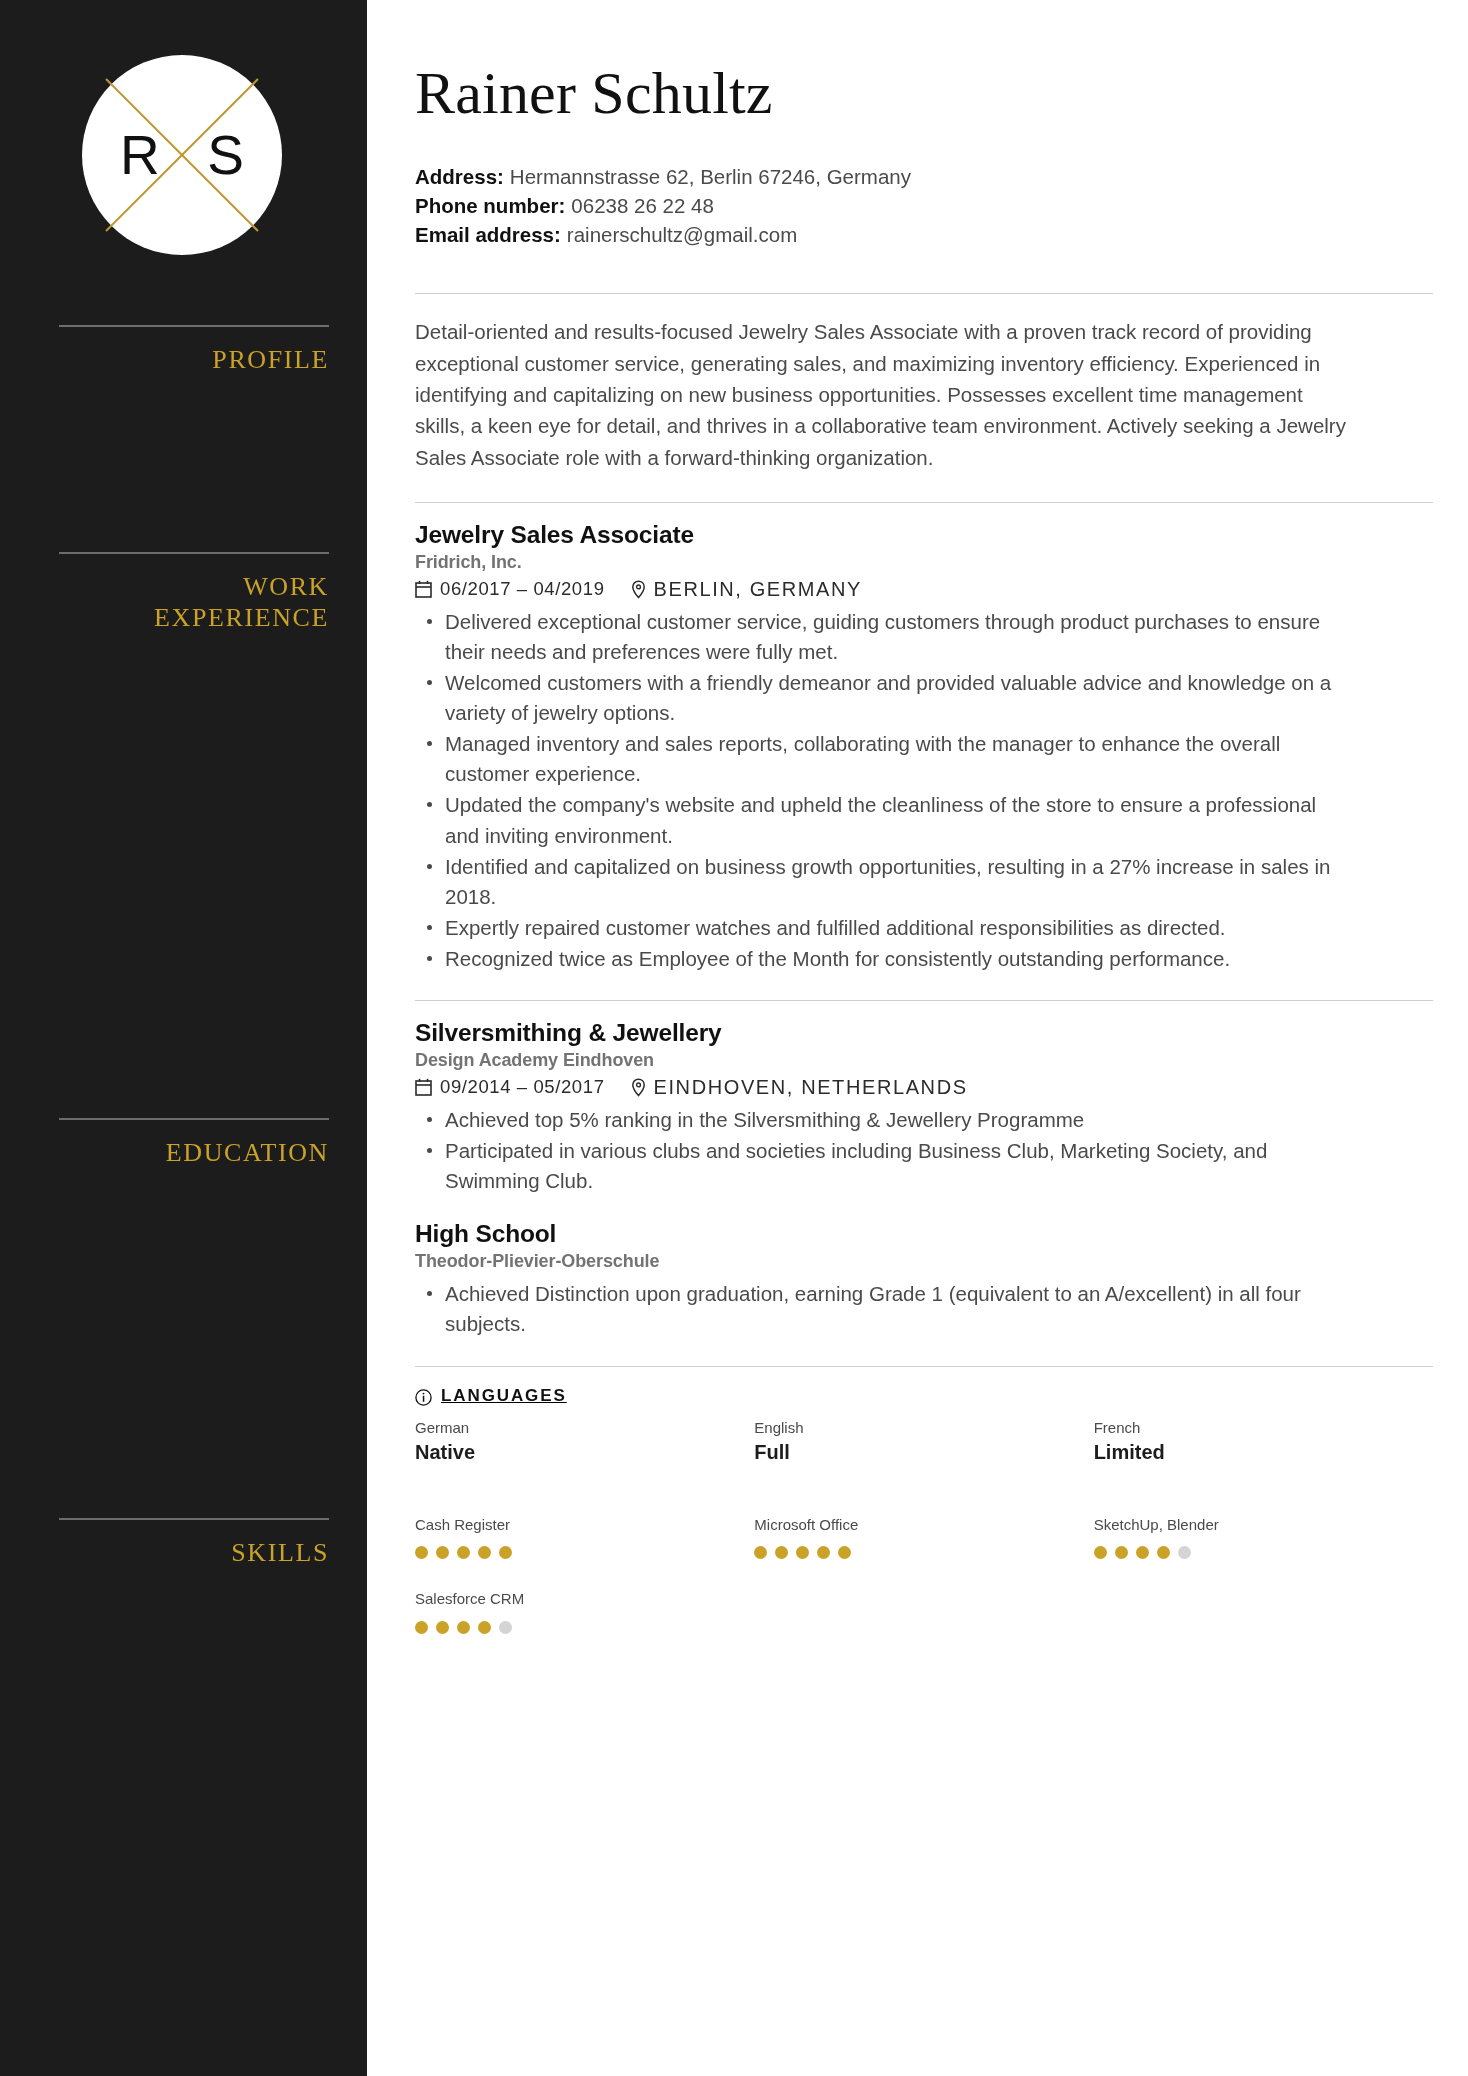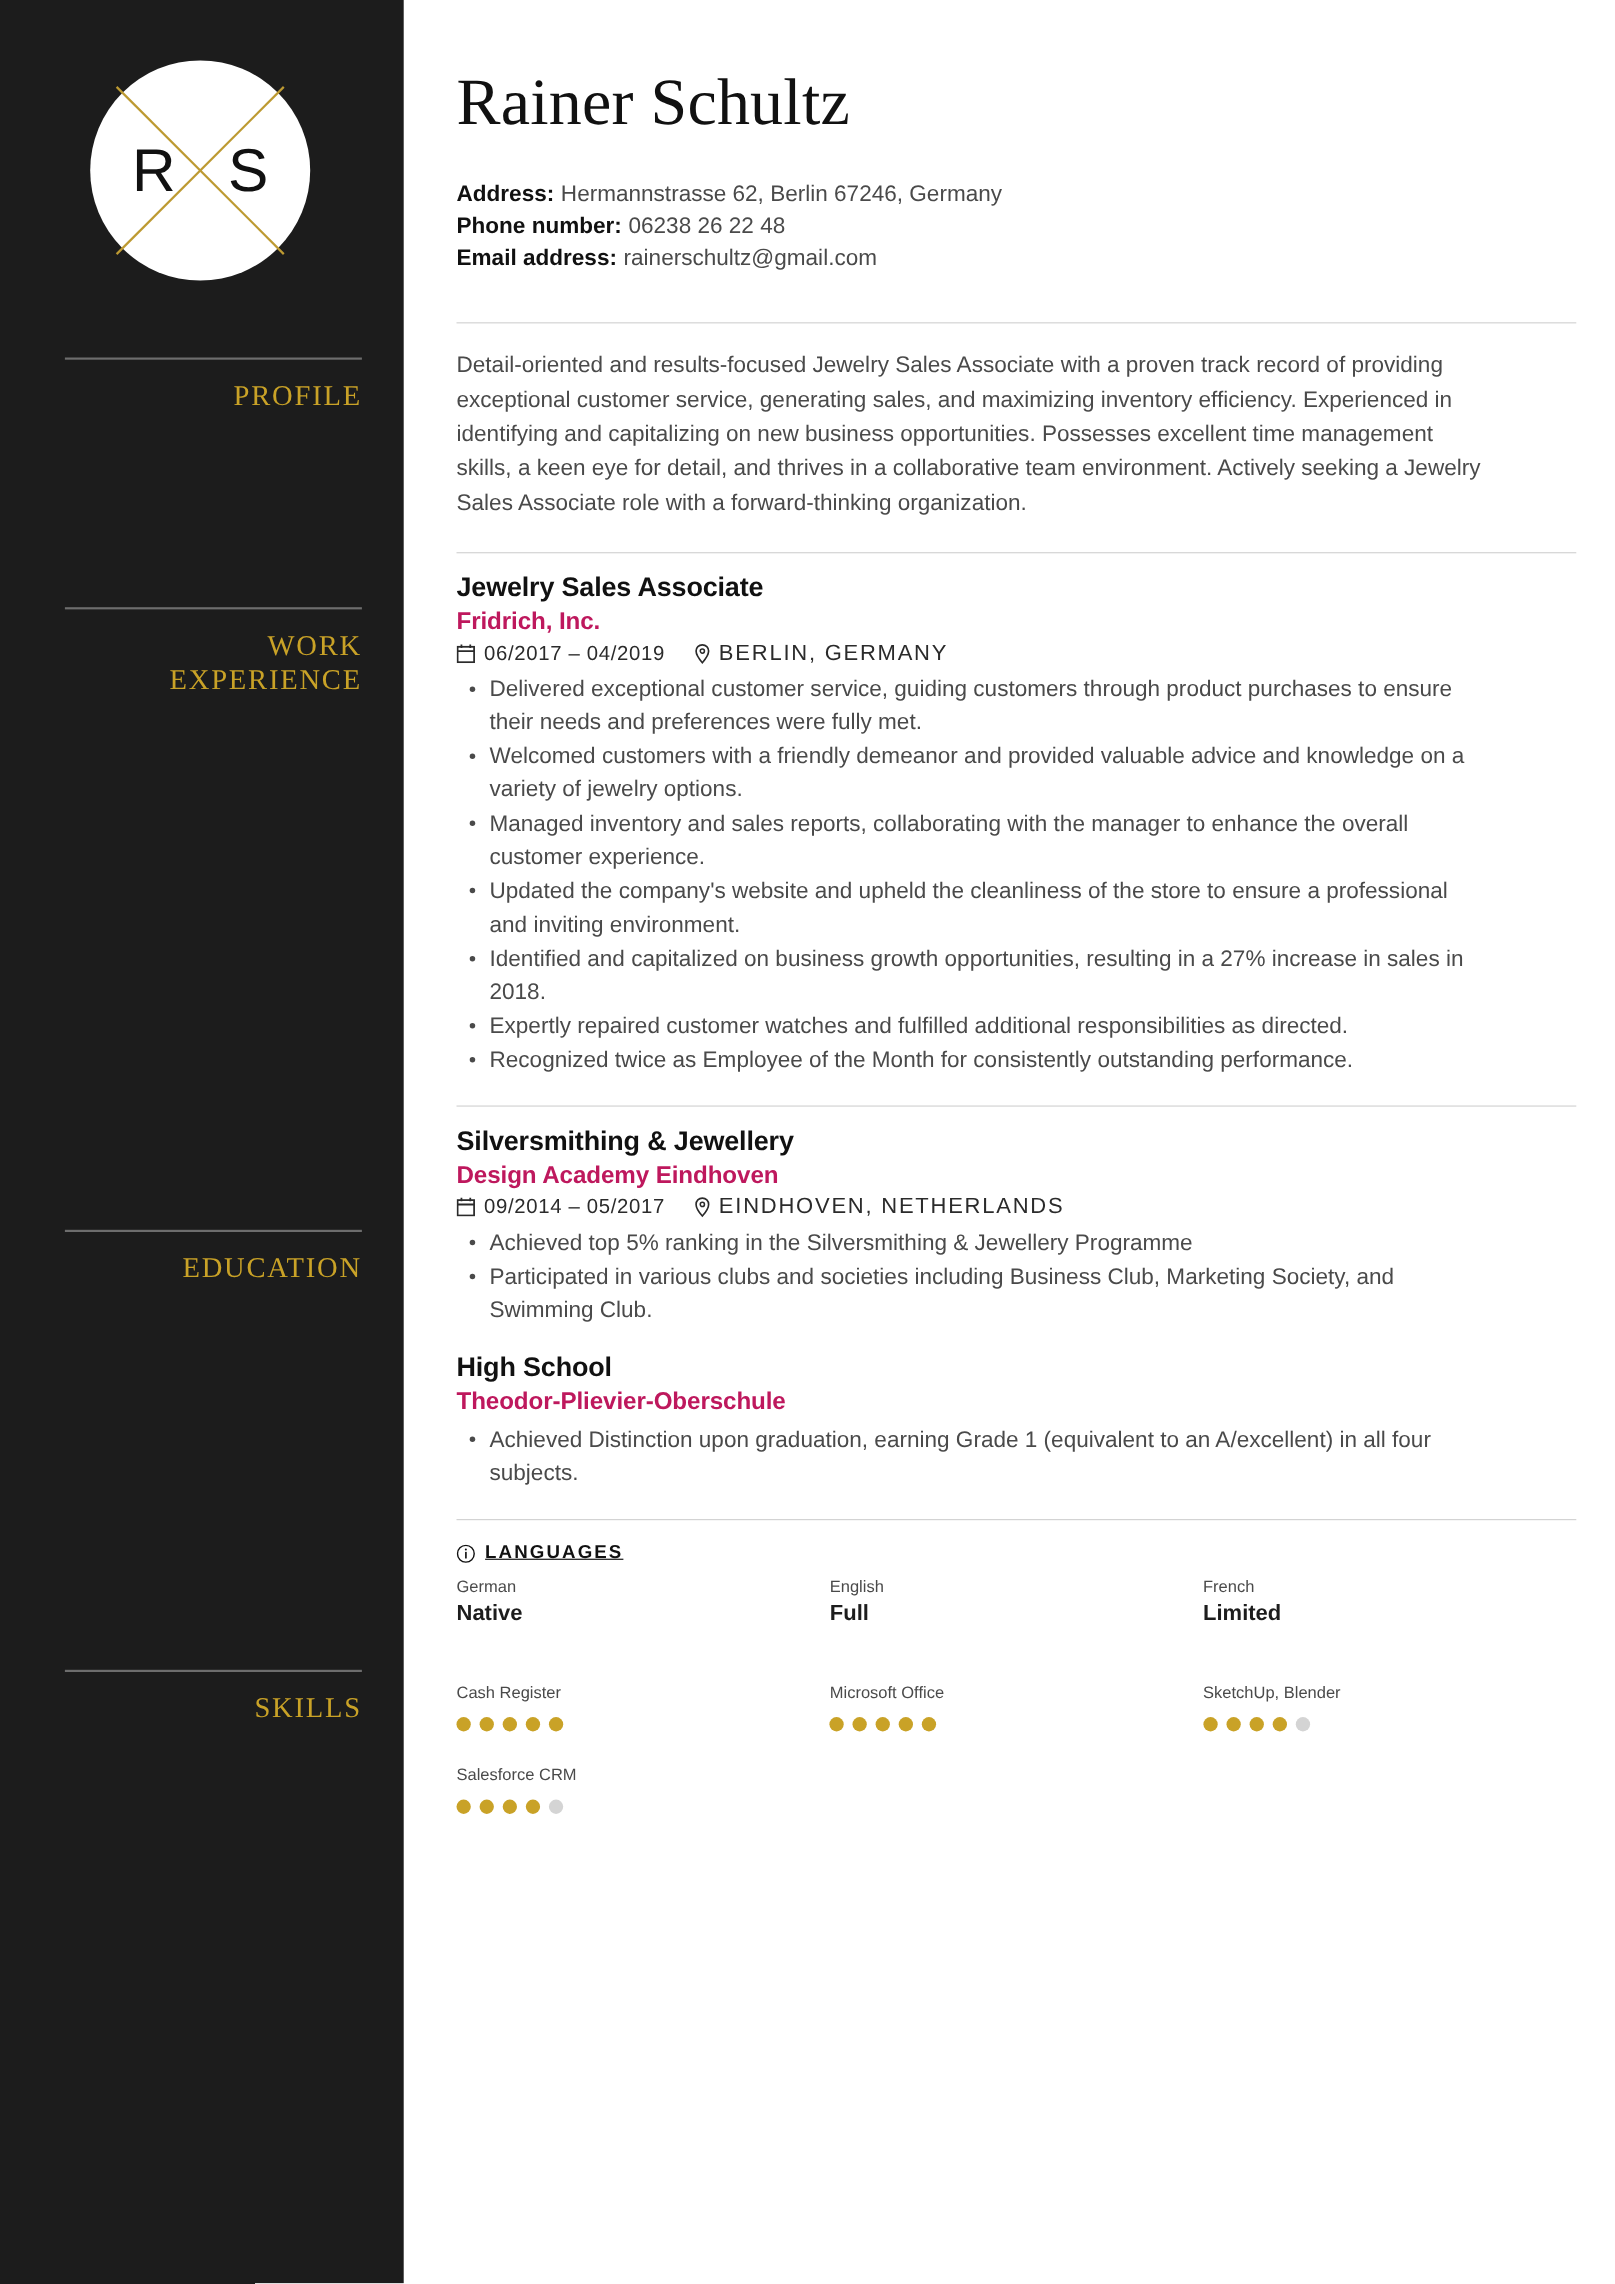--- a/index.html
+++ b/index.html
@@ -128,23 +128,23 @@
 
   
   .entry-title {
     font-size: 24.5px;
     font-weight: 700;
     color: #111111;
     line-height: 1.26;
     letter-spacing: -0.15px;
   }
   .entry-org {
-    font-size: 22px;
+    font-size: 18px;
     font-weight: 700;
-    color: #be185d;
+    color: #737373;
     line-height: 1.26;
     letter-spacing: -0.1px;
   }
   .entry-meta {
     display: flex;
     align-items: center;
     gap: 8px;
     margin-top: 4px;
     color: #333333;
     font-size: 18px;

